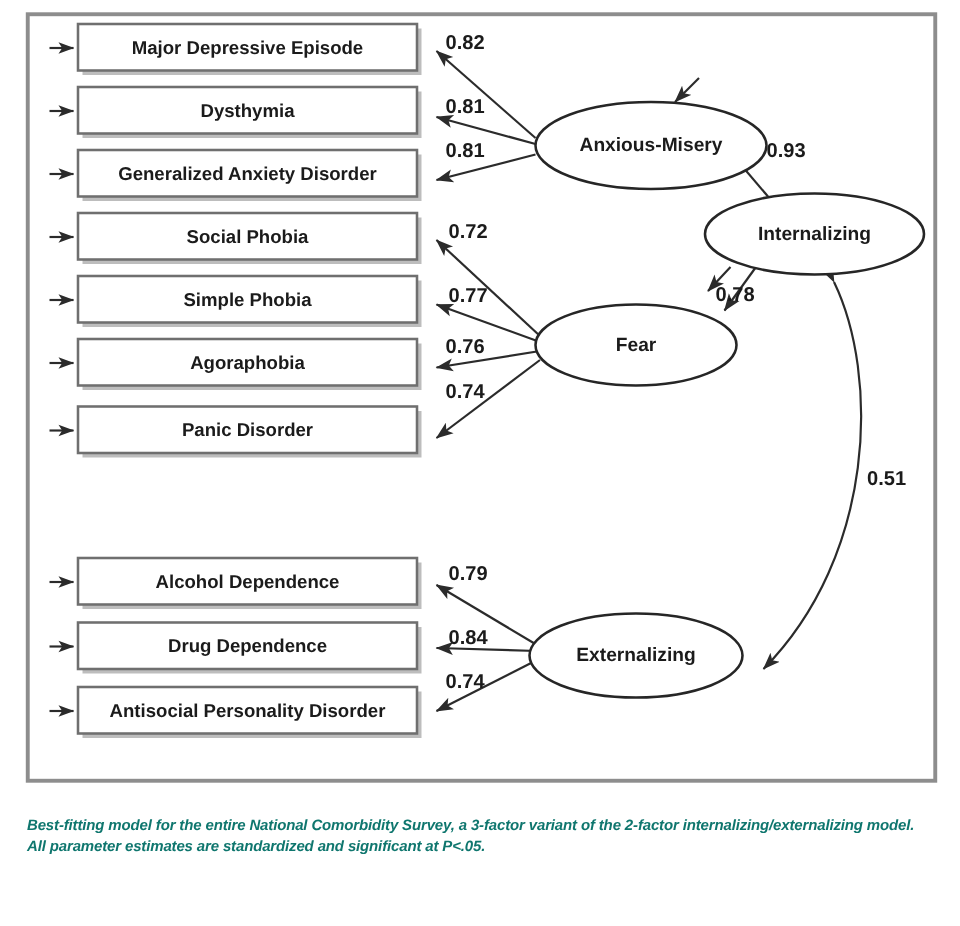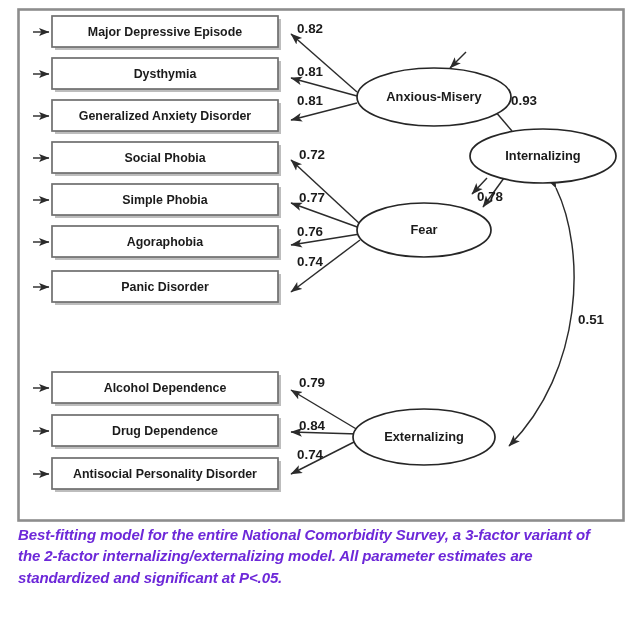--- a/index.html
+++ b/index.html
@@ -72,28 +72,28 @@
   .coef-label {
     font-family: "Liberation Sans", sans-serif;
     font-size: 13.4px;
     font-weight: bold;
     fill: #1b1b1b;
     dominant-baseline: middle;
   }
   .caption-block {
     position: absolute;
     left: 18px;
-    top: 524px;
+    top: 544px;
     width: 596px;
     font-family: "Liberation Sans", sans-serif;
-    font-size: 15px;
+    font-size: 10px;
     font-weight: bold;
     font-style: italic;
     line-height: 1.42;
-    color: #6d28d9;
+    color: #0f766e;
     letter-spacing: -0.1px;
   }
 </style>
 </head>
 <body>
 
 <div id="root">
 
   <svg id="diagram-svg" viewBox="0 0 640 617">
     <defs>

